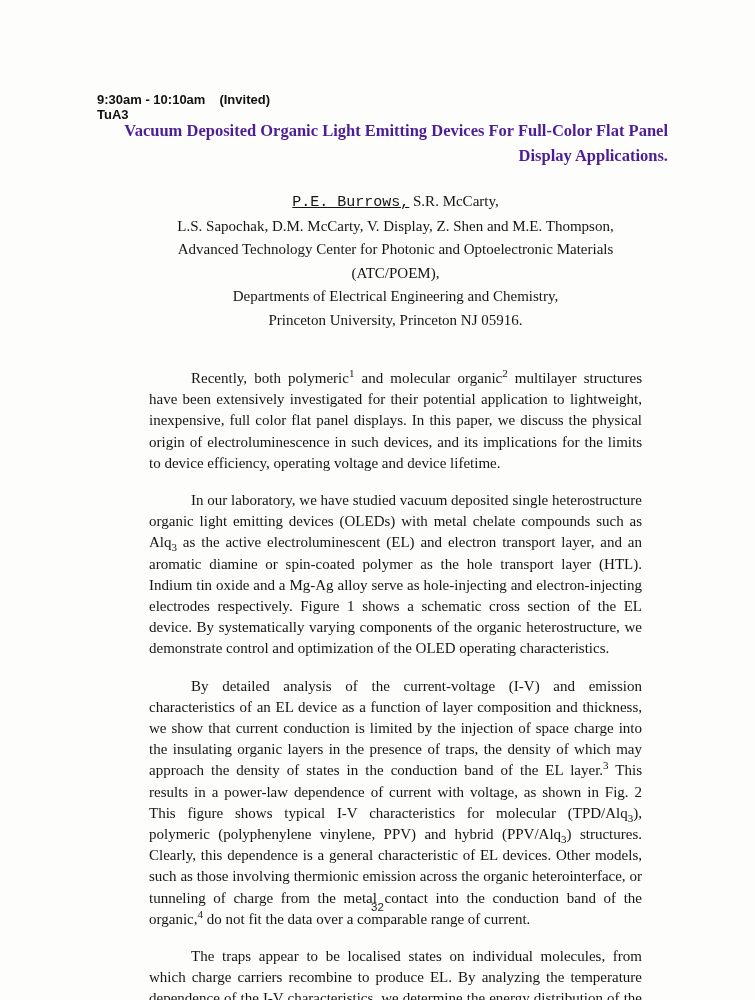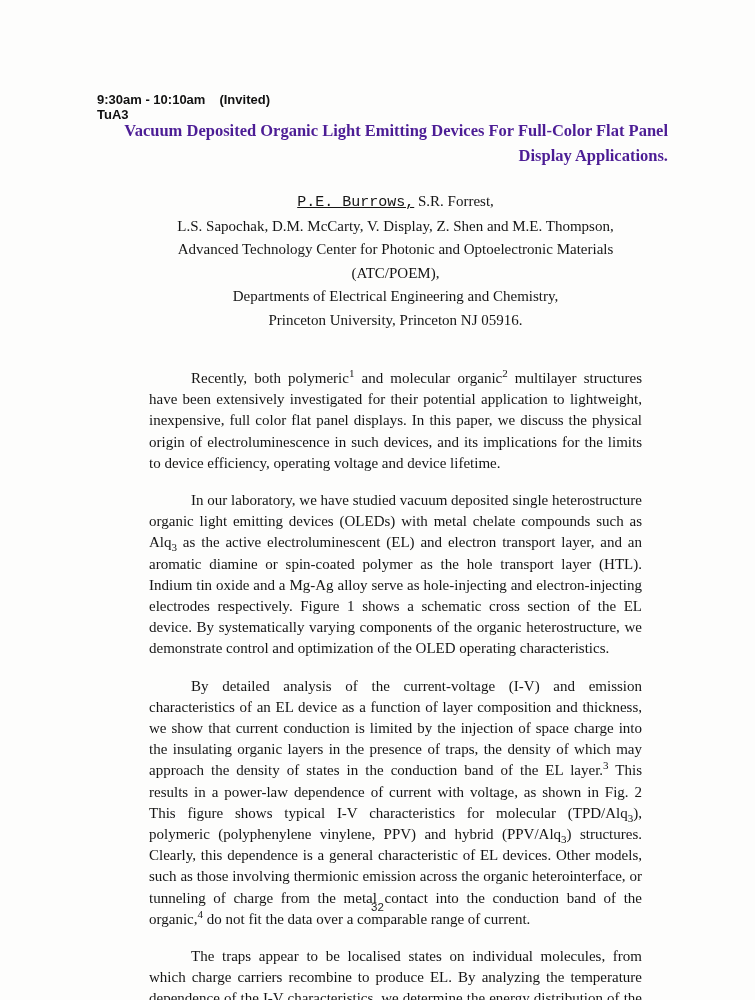--- a/index.html
+++ b/index.html
@@ -79,21 +79,21 @@
     </div>
     <div>TuA3</div>
   </div>
 
   <div class="content">
 
     <div class="paper-title">Vacuum Deposited Organic Light Emitting Devices For Full-Color Flat Panel Display Applications.</div>
 
     <div class="authors">
       <div>
-        <span class="underlined">P.E. Burrows,</span><span> S.R. Forrest,</span>
+        <span class="underlined">P.E. Burrows,</span><span> S.R. McCarty,</span>
       </div>
       <div>L.S. Sapochak, D.M. McCarty, V. Display, Z. Shen and M.E. Thompson,</div>
       <div>Advanced Technology Center for Photonic and Optoelectronic Materials (ATC/POEM),</div>
       <div>Departments of Electrical Engineering and Chemistry,</div>
       <div>Princeton University, Princeton NJ 05916.</div>
     </div>
 
     <div class="abstract">
       <p>Recently, both polymeric<sup>1</sup> and molecular organic<sup>2</sup> multilayer structures have been extensively investigated for their potential application to lightweight, inexpensive, full color flat panel displays.  In this paper, we discuss the physical origin of electroluminescence in such devices, and its implications for the limits to device efficiency, operating voltage and device lifetime.</p>
       <p>In our laboratory, we have studied vacuum deposited single heterostructure organic light emitting devices (OLEDs) with metal chelate compounds such as Alq<sub>3</sub> as the active electroluminescent (EL) and electron transport layer, and an aromatic diamine or spin-coated polymer as the hole transport layer (HTL).  Indium tin oxide and a Mg-Ag alloy serve as hole-injecting and electron-injecting electrodes respectively.  Figure 1 shows a schematic cross section of the EL device. By systematically varying components of the organic heterostructure, we demonstrate control and optimization of the OLED operating characteristics.</p>

